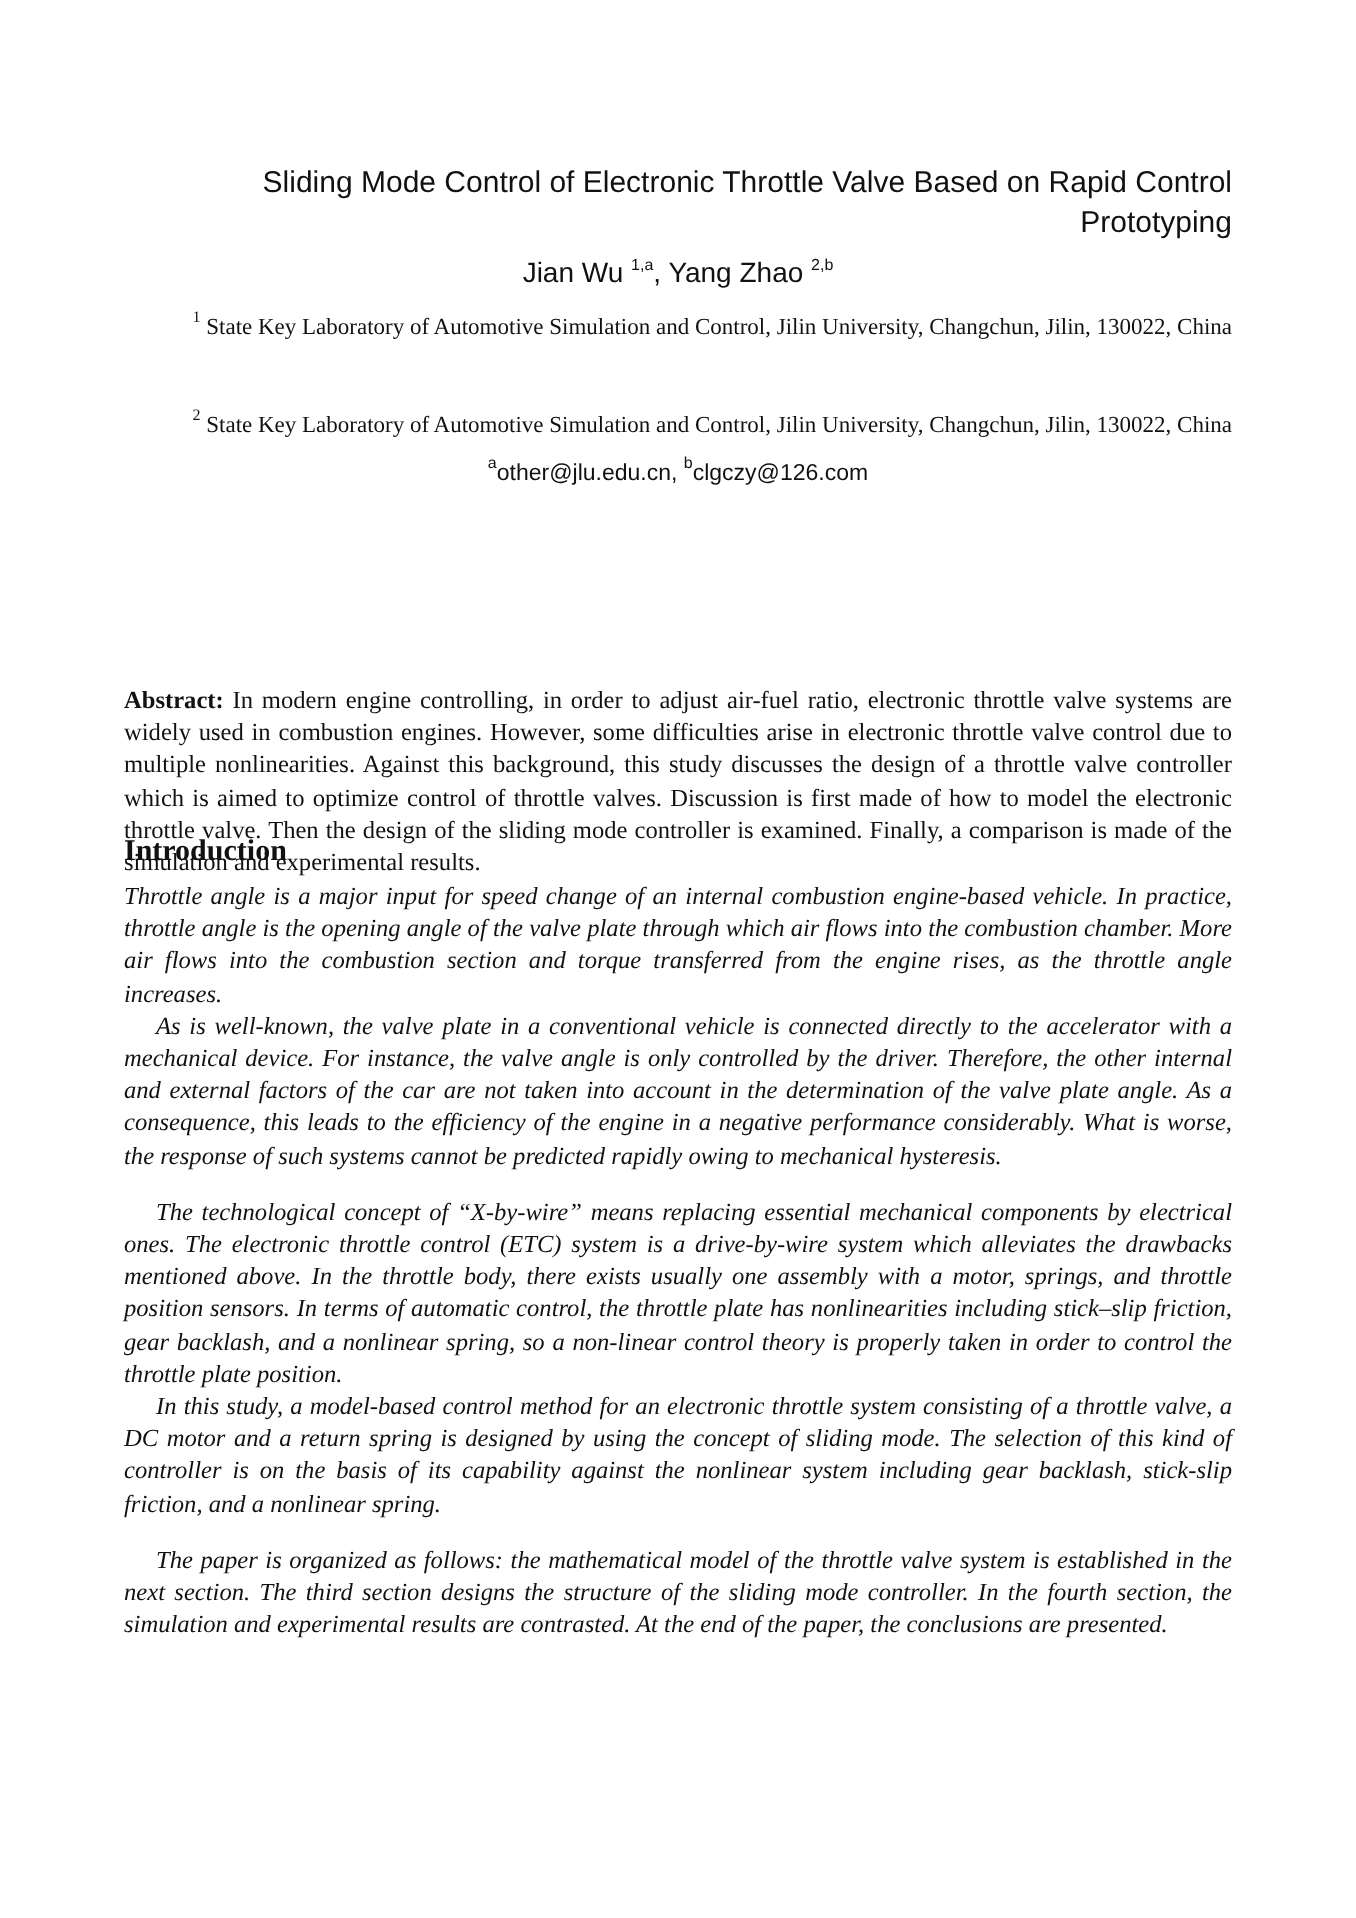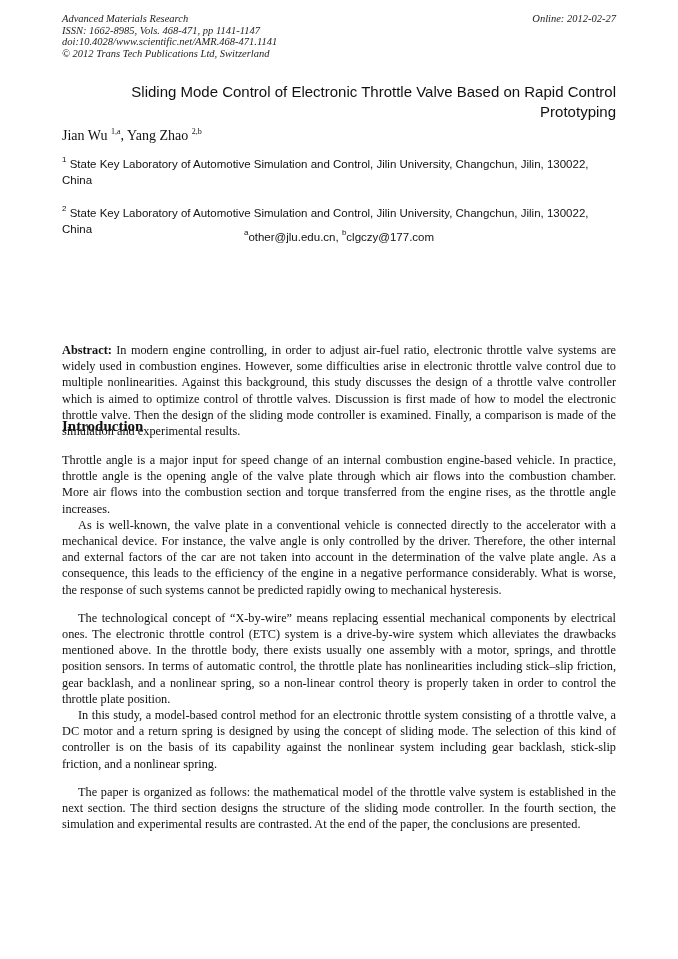--- a/index.html
+++ b/index.html
@@ -3,76 +3,69 @@
 <meta charset="utf-8">
 <style>
   html, body { margin: 0; padding: 0; background: #ffffff; }
   body { width: 678px; height: 959px; position: relative; overflow: hidden; color: #111; }
   .page { position: absolute; left: 0; top: 0; width: 678px; height: 959px; background: #fff; }
   .hdr { position: absolute; left: 62px; top: 13px; width: 554px;
          font-family: "Liberation Serif", serif; font-style: italic; font-size: 10.5px; line-height: 11.5px; color: #222; }
   .hdr .right { position: absolute; right: 0; top: 0; }
   .title { position: absolute; left: 62px; top: 82px; width: 554px; text-align: right;
            font-family: "Liberation Sans", sans-serif; font-weight: normal; font-size: 15px; line-height: 20px; color: #111; }
-  .authors { position: absolute; left: 62px; top: 127px; width: 554px; 
-             font-family: Liberation Serif, serif; font-size: 14px; line-height: 18px; }
+  .authors { position: absolute; left: 62px; top: 127px; width: 554px; text-align: center;
+             font-family: Liberation Sans, sans-serif; font-size: 14px; line-height: 18px; }
   .authors sup, .aff sup, .email sup { font-size: 8px; vertical-align: 6px; line-height: 0; }
-  .aff { position: absolute; left: 62px; width: 554px; text-align: left;
-         font-family: Liberation Sans, sans-serif; font-size: 11.5px; line-height: 16px; }
+  .aff { position: absolute; left: 62px; width: 554px; text-align: right;
+         font-family: Liberation Serif, serif; font-size: 11.5px; line-height: 16px; }
   .aff1 { top: 156px; }
   .aff2 { top: 205px; }
   .email { position: absolute; left: 62px; top: 229px; width: 554px; text-align: center;
            font-family: "Liberation Sans", sans-serif; font-size: 11.5px; line-height: 16px; }
   .keywords { position: absolute; left: 62px; top: 264px; width: 554px;
               font-family: "Liberation Sans", sans-serif; font-size: 11.5px; line-height: 16px; }
   .keywords b { font-weight: bold; }
   .body-text { position: absolute; left: 62px; width: 554px;
                font-family: "Liberation Serif", serif; font-size: 12.3px; line-height: 16.2px; text-align: justify; }
   .abstract { top: 298px; margin-top: 44px; }
   .abstract b { font-weight: bold; }
   .section-head { position: absolute; left: 62px; top: 418px; font-family: "Liberation Serif", serif;
                   font-weight: bold; font-size: 15px; line-height: 16px; }
   .p { margin: 0; }
   .indent { text-indent: 16px; }
-  .intro { top: 452px; }
+  .intro { top: 440px; font-style: italic; }
   .gap { height: 12px; }
 </style>
 </head>
 <body>
 
 <div class="page">
 
-  <div class="hdr">
-    <div>Advanced Materials Research</div>
-    <div>ISSN: 1662-8985, Vols. 468-471, pp 1141-1147</div>
-    <div>doi:10.4028/www.scientific.net/AMR.468-471.1141</div>
-    <div>© 2012 Trans Tech Publications Ltd, Switzerland</div>
-    <div class="right">Online: 2012-02-27</div>
-  </div>
 
   <div class="title">Sliding Mode Control of Electronic Throttle Valve Based on Rapid Control Prototyping</div>
 
   <div class="authors">
     <span>Jian Wu</span>
     <sup>1,a</sup><span>, </span><span>Yang Zhao</span>
     <sup>2,b</sup>
   </div>
 
   <div class="aff aff1">
     <sup>1</sup>
     <span>State Key Laboratory of Automotive Simulation and Control, Jilin University, Changchun, Jilin, 130022, China</span>
   </div>
 
   <div class="aff aff2">
     <sup>2</sup>
     <span>State Key Laboratory of Automotive Simulation and Control, Jilin University, Changchun, Jilin, 130022, China</span>
   </div>
 
   <div class="email">
-    <sup>a</sup><span>other@jlu.edu.cn</span><span>, </span><sup>b</sup><span>clgczy@177.com</span>
+    <sup>a</sup><span>other@jlu.edu.cn</span><span>, </span><sup>b</sup><span>clgczy@126.com</span>
   </div>
 
 
   <div class="body-text abstract">
     <b>Abstract:</b><span> In modern engine controlling, in order to adjust air-fuel ratio, electronic throttle valve systems are widely used in combustion engines. However, some difficulties arise in electronic throttle valve control due to multiple nonlinearities. Against this background, this study discusses the design of a throttle valve controller which is aimed to optimize control of throttle valves. Discussion is first made of how to model the electronic throttle valve. Then the design of the sliding mode controller is examined. Finally, a comparison is made of the simulation and experimental results.</span>
   </div>
 
   <div class="section-head">Introduction</div>
 
   <div class="body-text intro">

